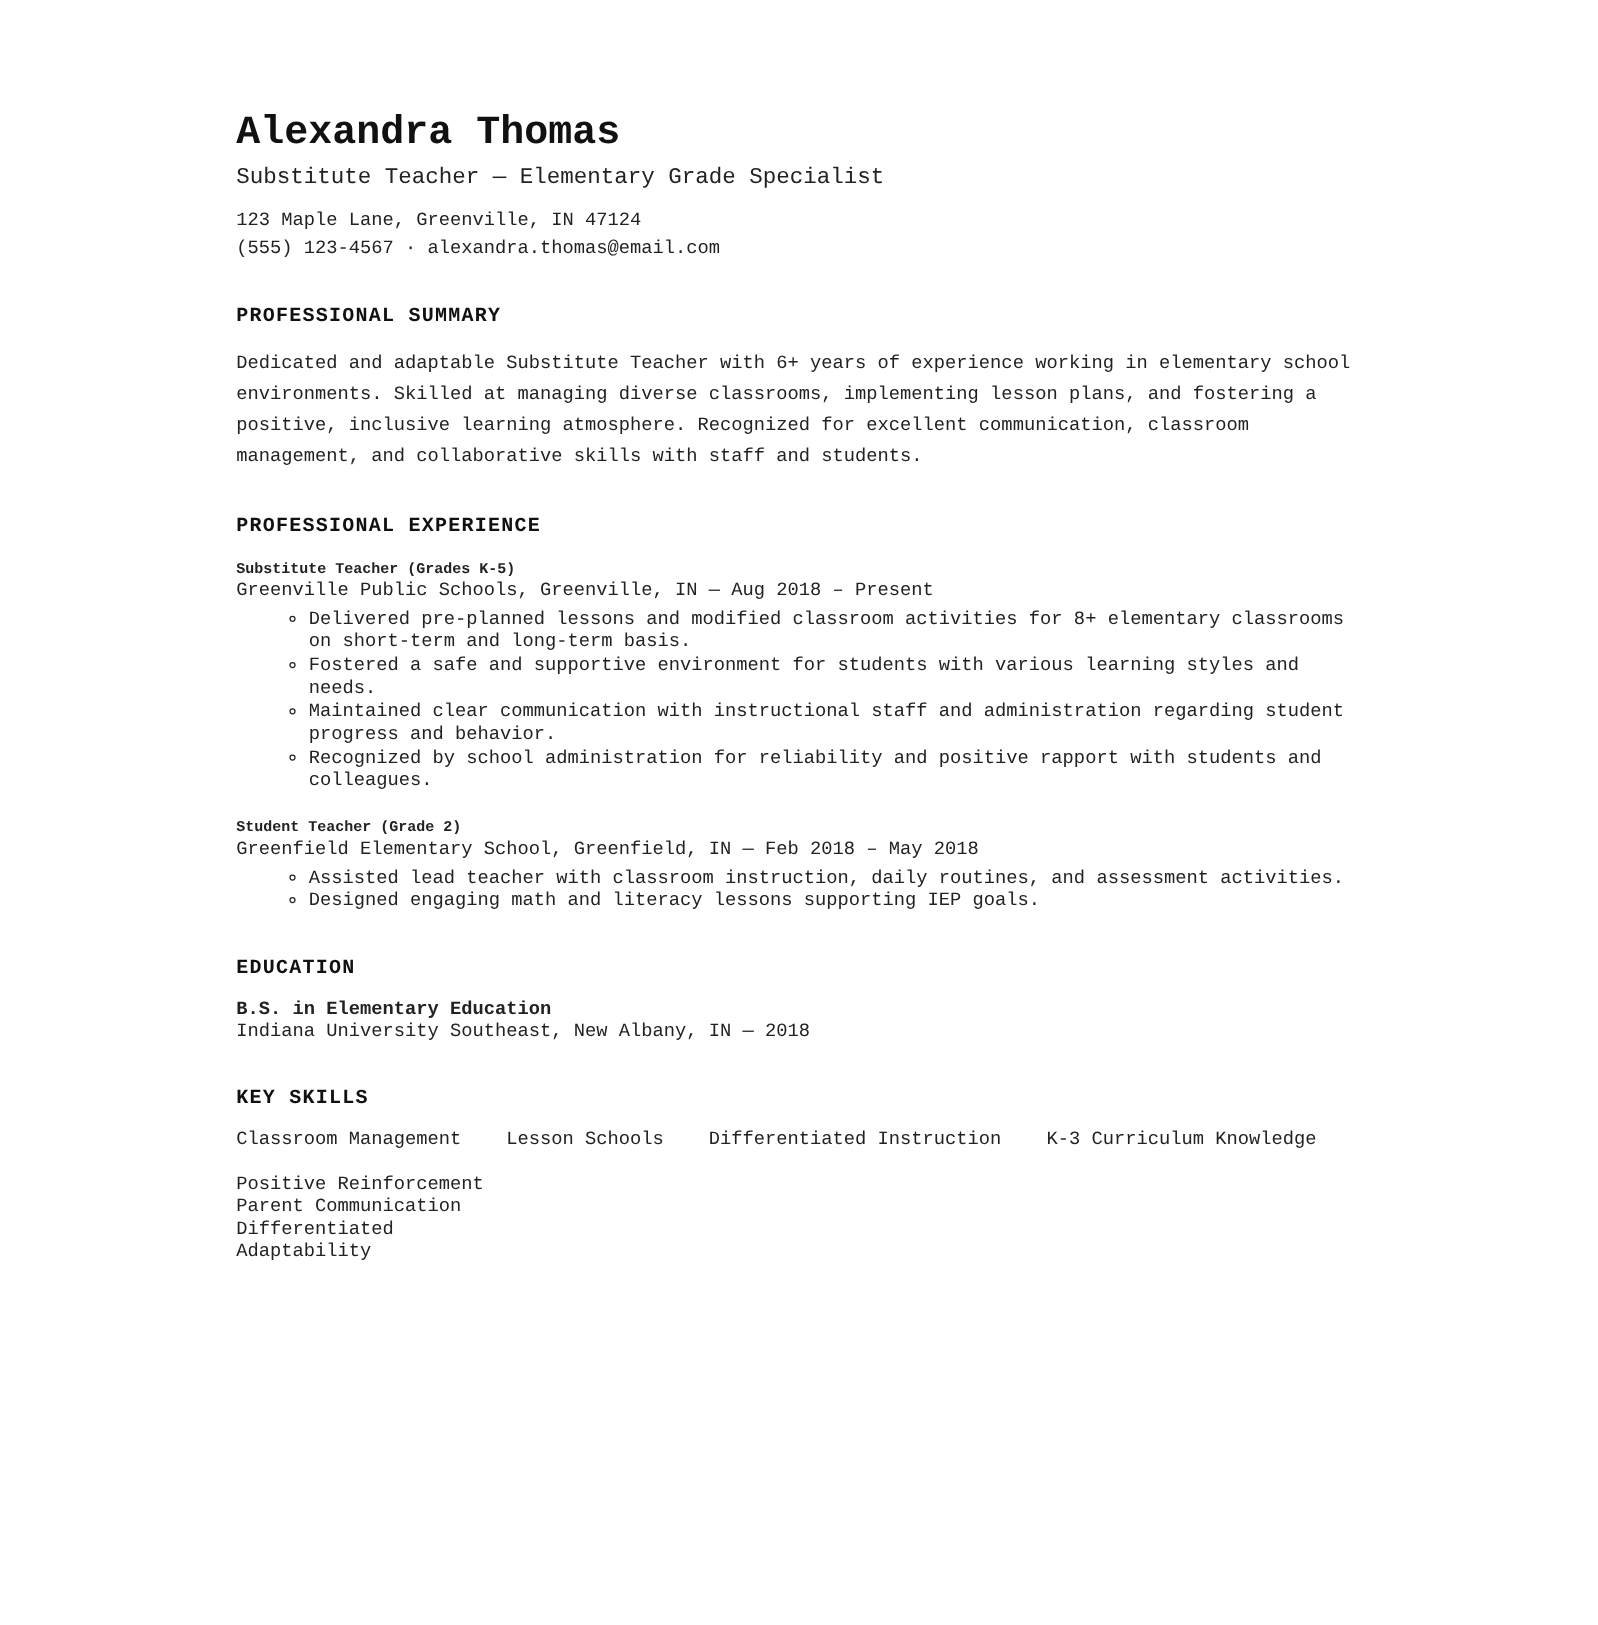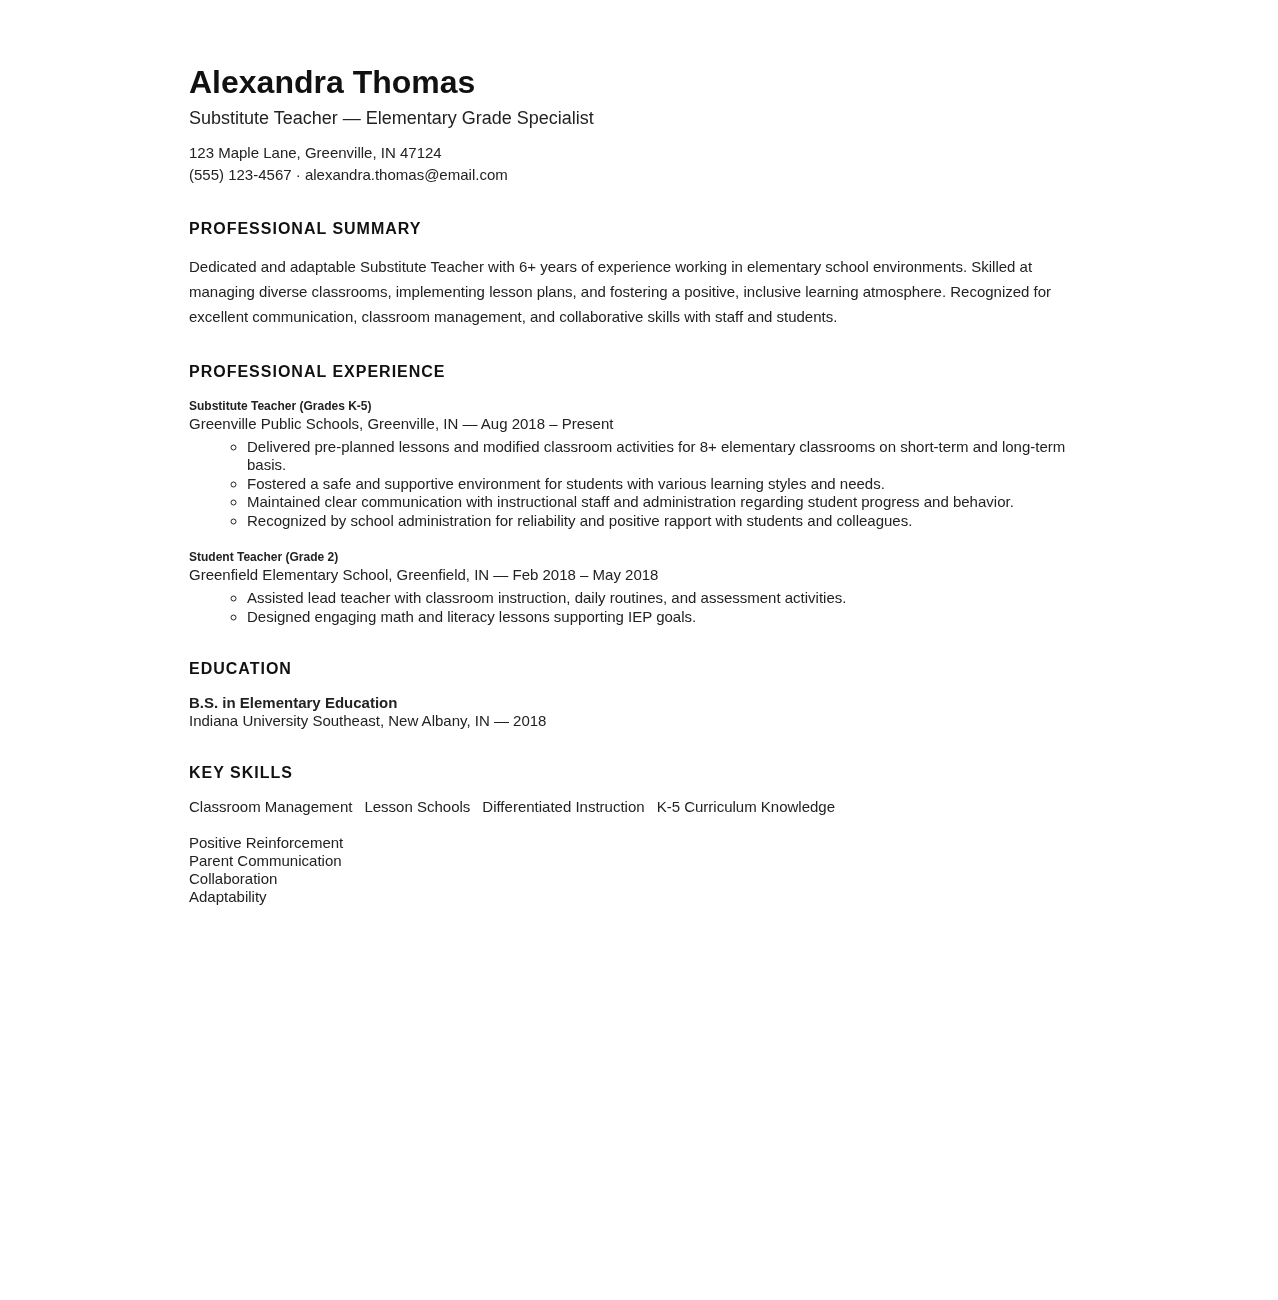--- a/index.html
+++ b/index.html
@@ -10,22 +10,23 @@
   }
   body {
     width: 1278px;
     min-height: 1300px;
     font-family: "Liberation Sans", sans-serif;
     color: #222222;
   }
   .page {
     width: 900px;
     margin: 0 auto;
-    padding-top: 64px;
+    padding-top: 88px;
     padding-bottom: 60px;
+    font-family: Liberation Mono, monospace;
   }
   
   h1.name {
     margin: 0 0 6px 0;
     font-size: 32px;
     line-height: 1.15;
     font-weight: bold;
     color: #111111;
   }
   .subtitle {
@@ -91,21 +92,21 @@
     list-style-type: disc;
   }
   ul.cert-list li {
     font-size: 15px;
     line-height: 18.5px;
   }
   
   .skills-row {
     display: flex;
     flex-wrap: nowrap;
-    column-gap: 12px;
+    column-gap: 36px;
     margin-top: 14px;
   }
   .skills-row + .skills-row { margin-top: 18px; flex-direction: column; }
   .skill-item {
     font-size: 15px;
     line-height: 18px;
     white-space: nowrap;
   }
 </style>
 </head>
@@ -155,23 +156,23 @@
     <div class="edu-school">Indiana University Southeast, New Albany, IN — 2018</div>
   </section>
 
 
   <section>
     <h2 class="sec">KEY SKILLS</h2>
     <div class="skills-row">
       <span class="skill-item">Classroom Management</span>
       <span class="skill-item">Lesson Schools</span>
       <span class="skill-item">Differentiated Instruction</span>
-      <span class="skill-item">K-5 Curriculum Knowledge</span>
+      <span class="skill-item">K-3 Curriculum Knowledge</span>
     </div>
     <div class="skills-row">
       <span class="skill-item">Positive Reinforcement</span>
       <span class="skill-item">Parent Communication</span>
-      <span class="skill-item">Collaboration</span>
+      <span class="skill-item">Differentiated</span>
       <span class="skill-item">Adaptability</span>
     </div>
   </section>
 
 </div>
 
 </body></html>

